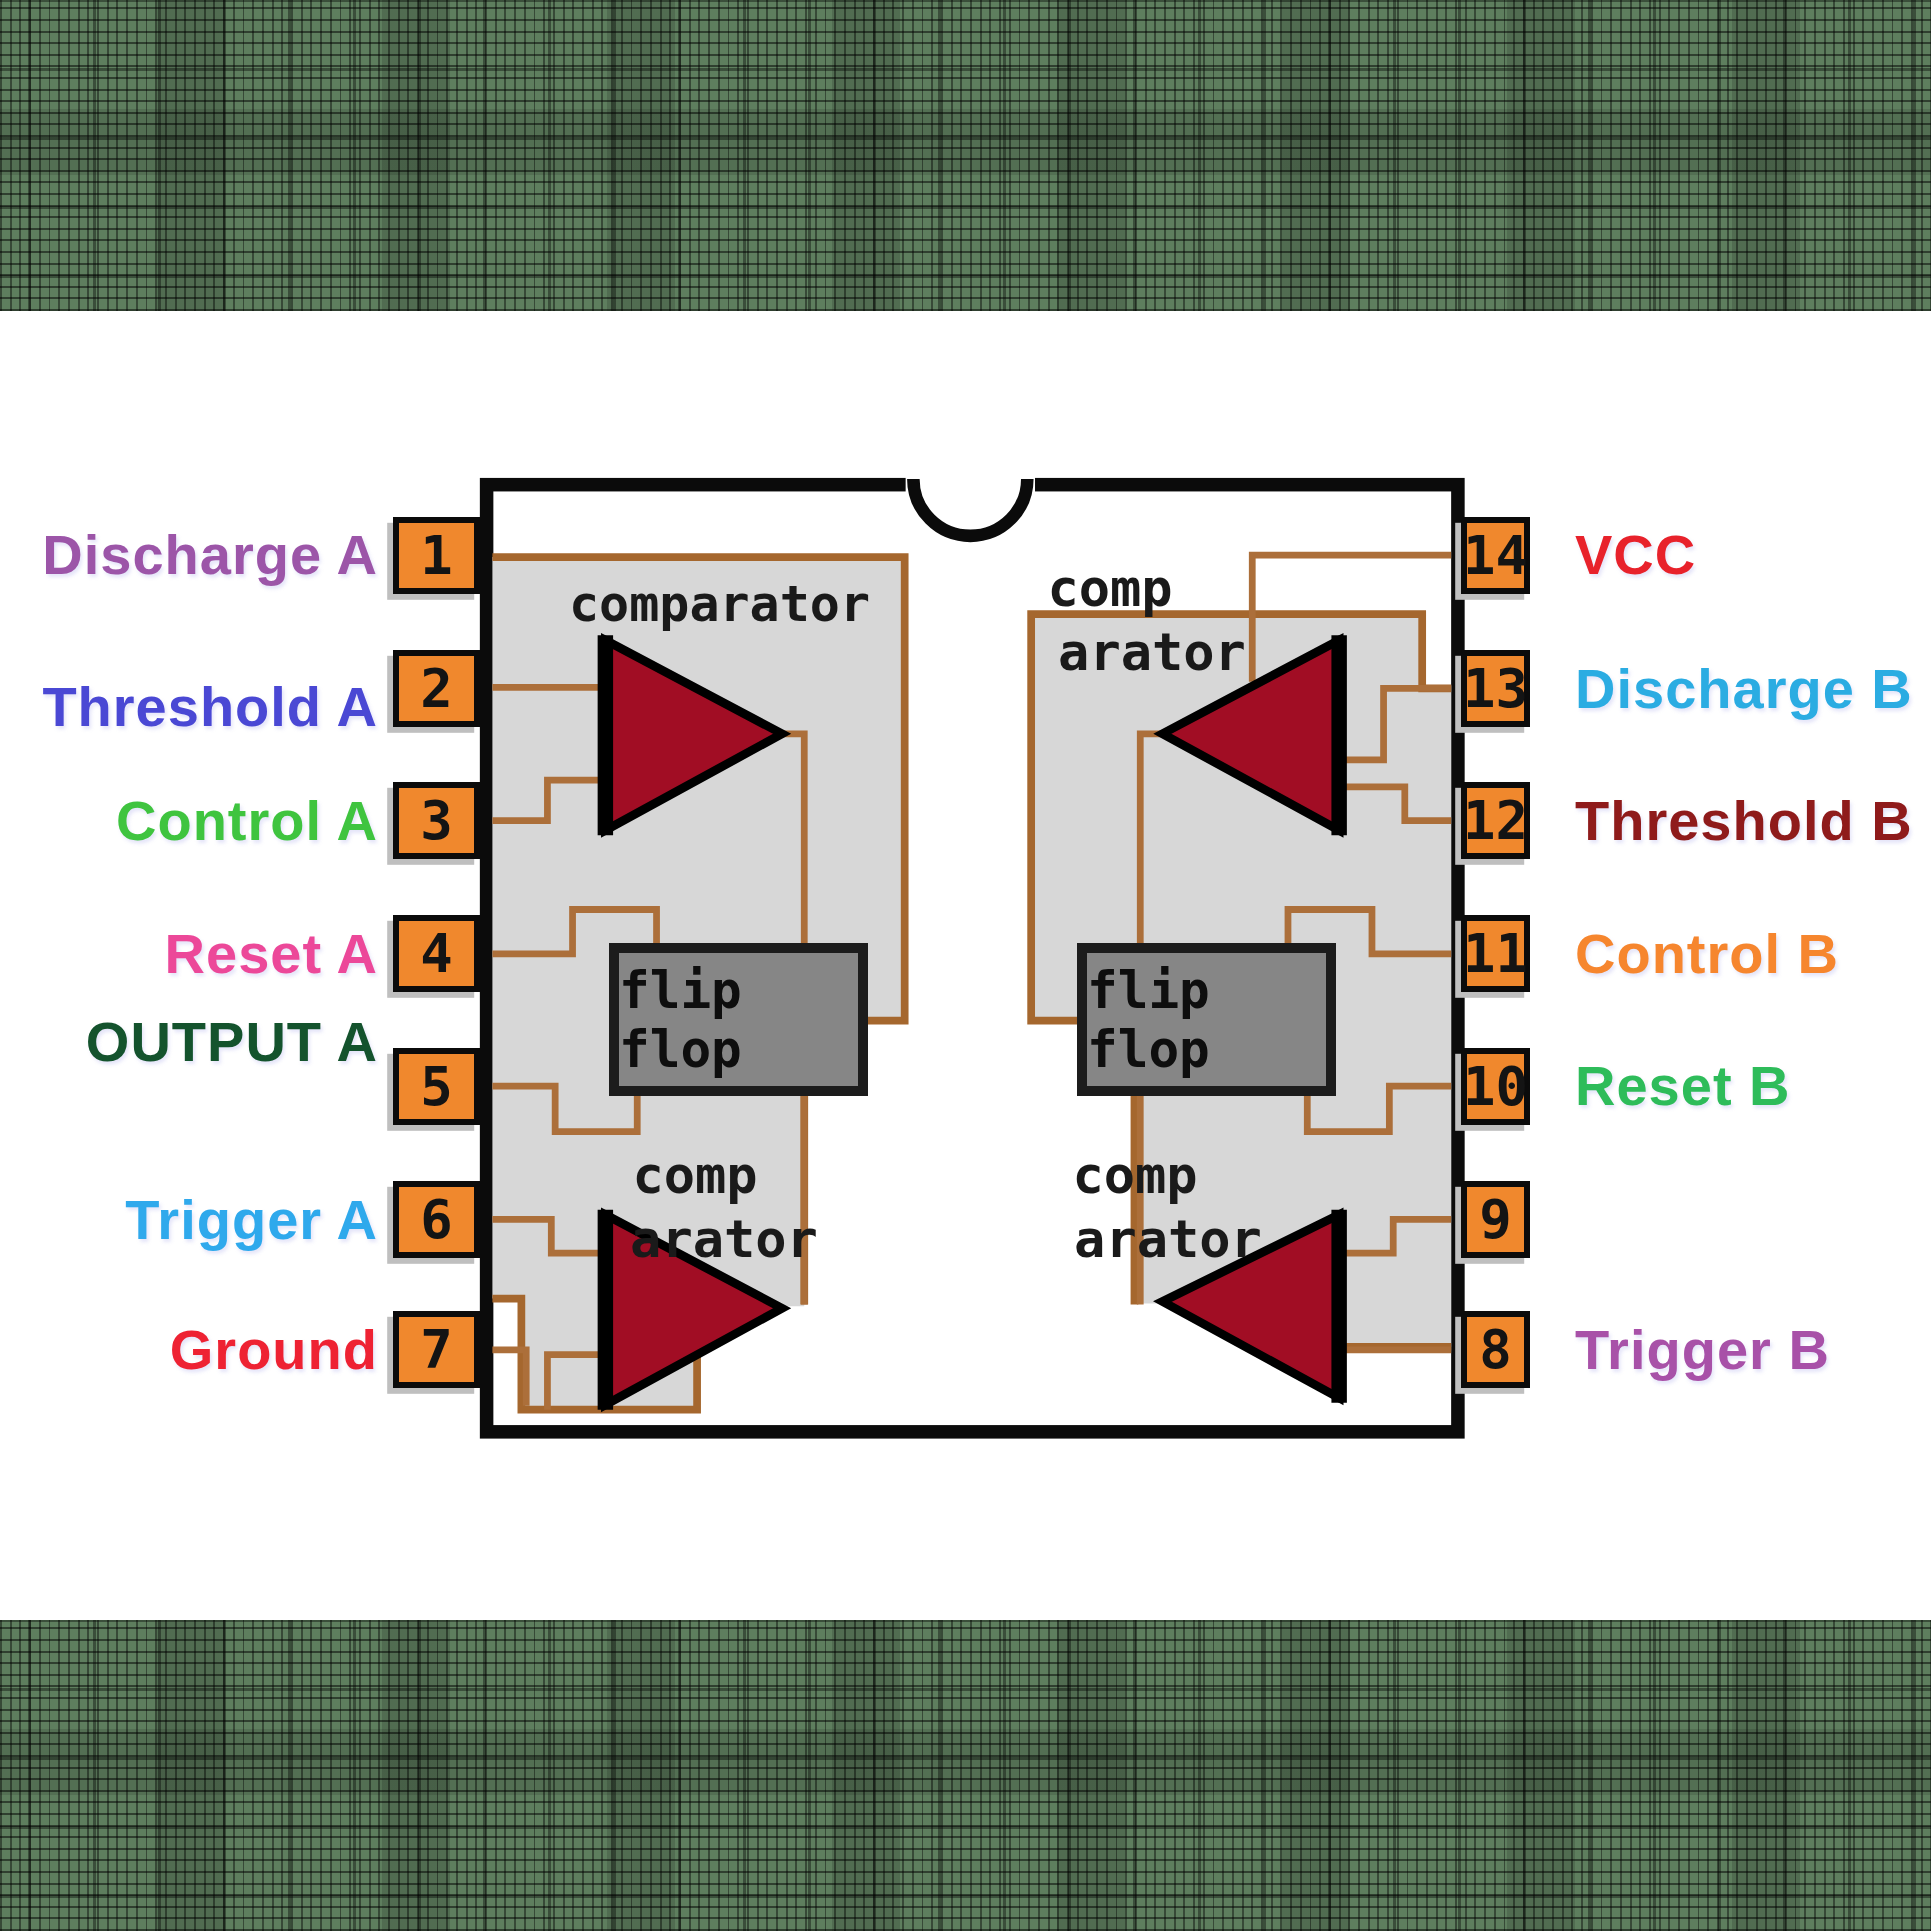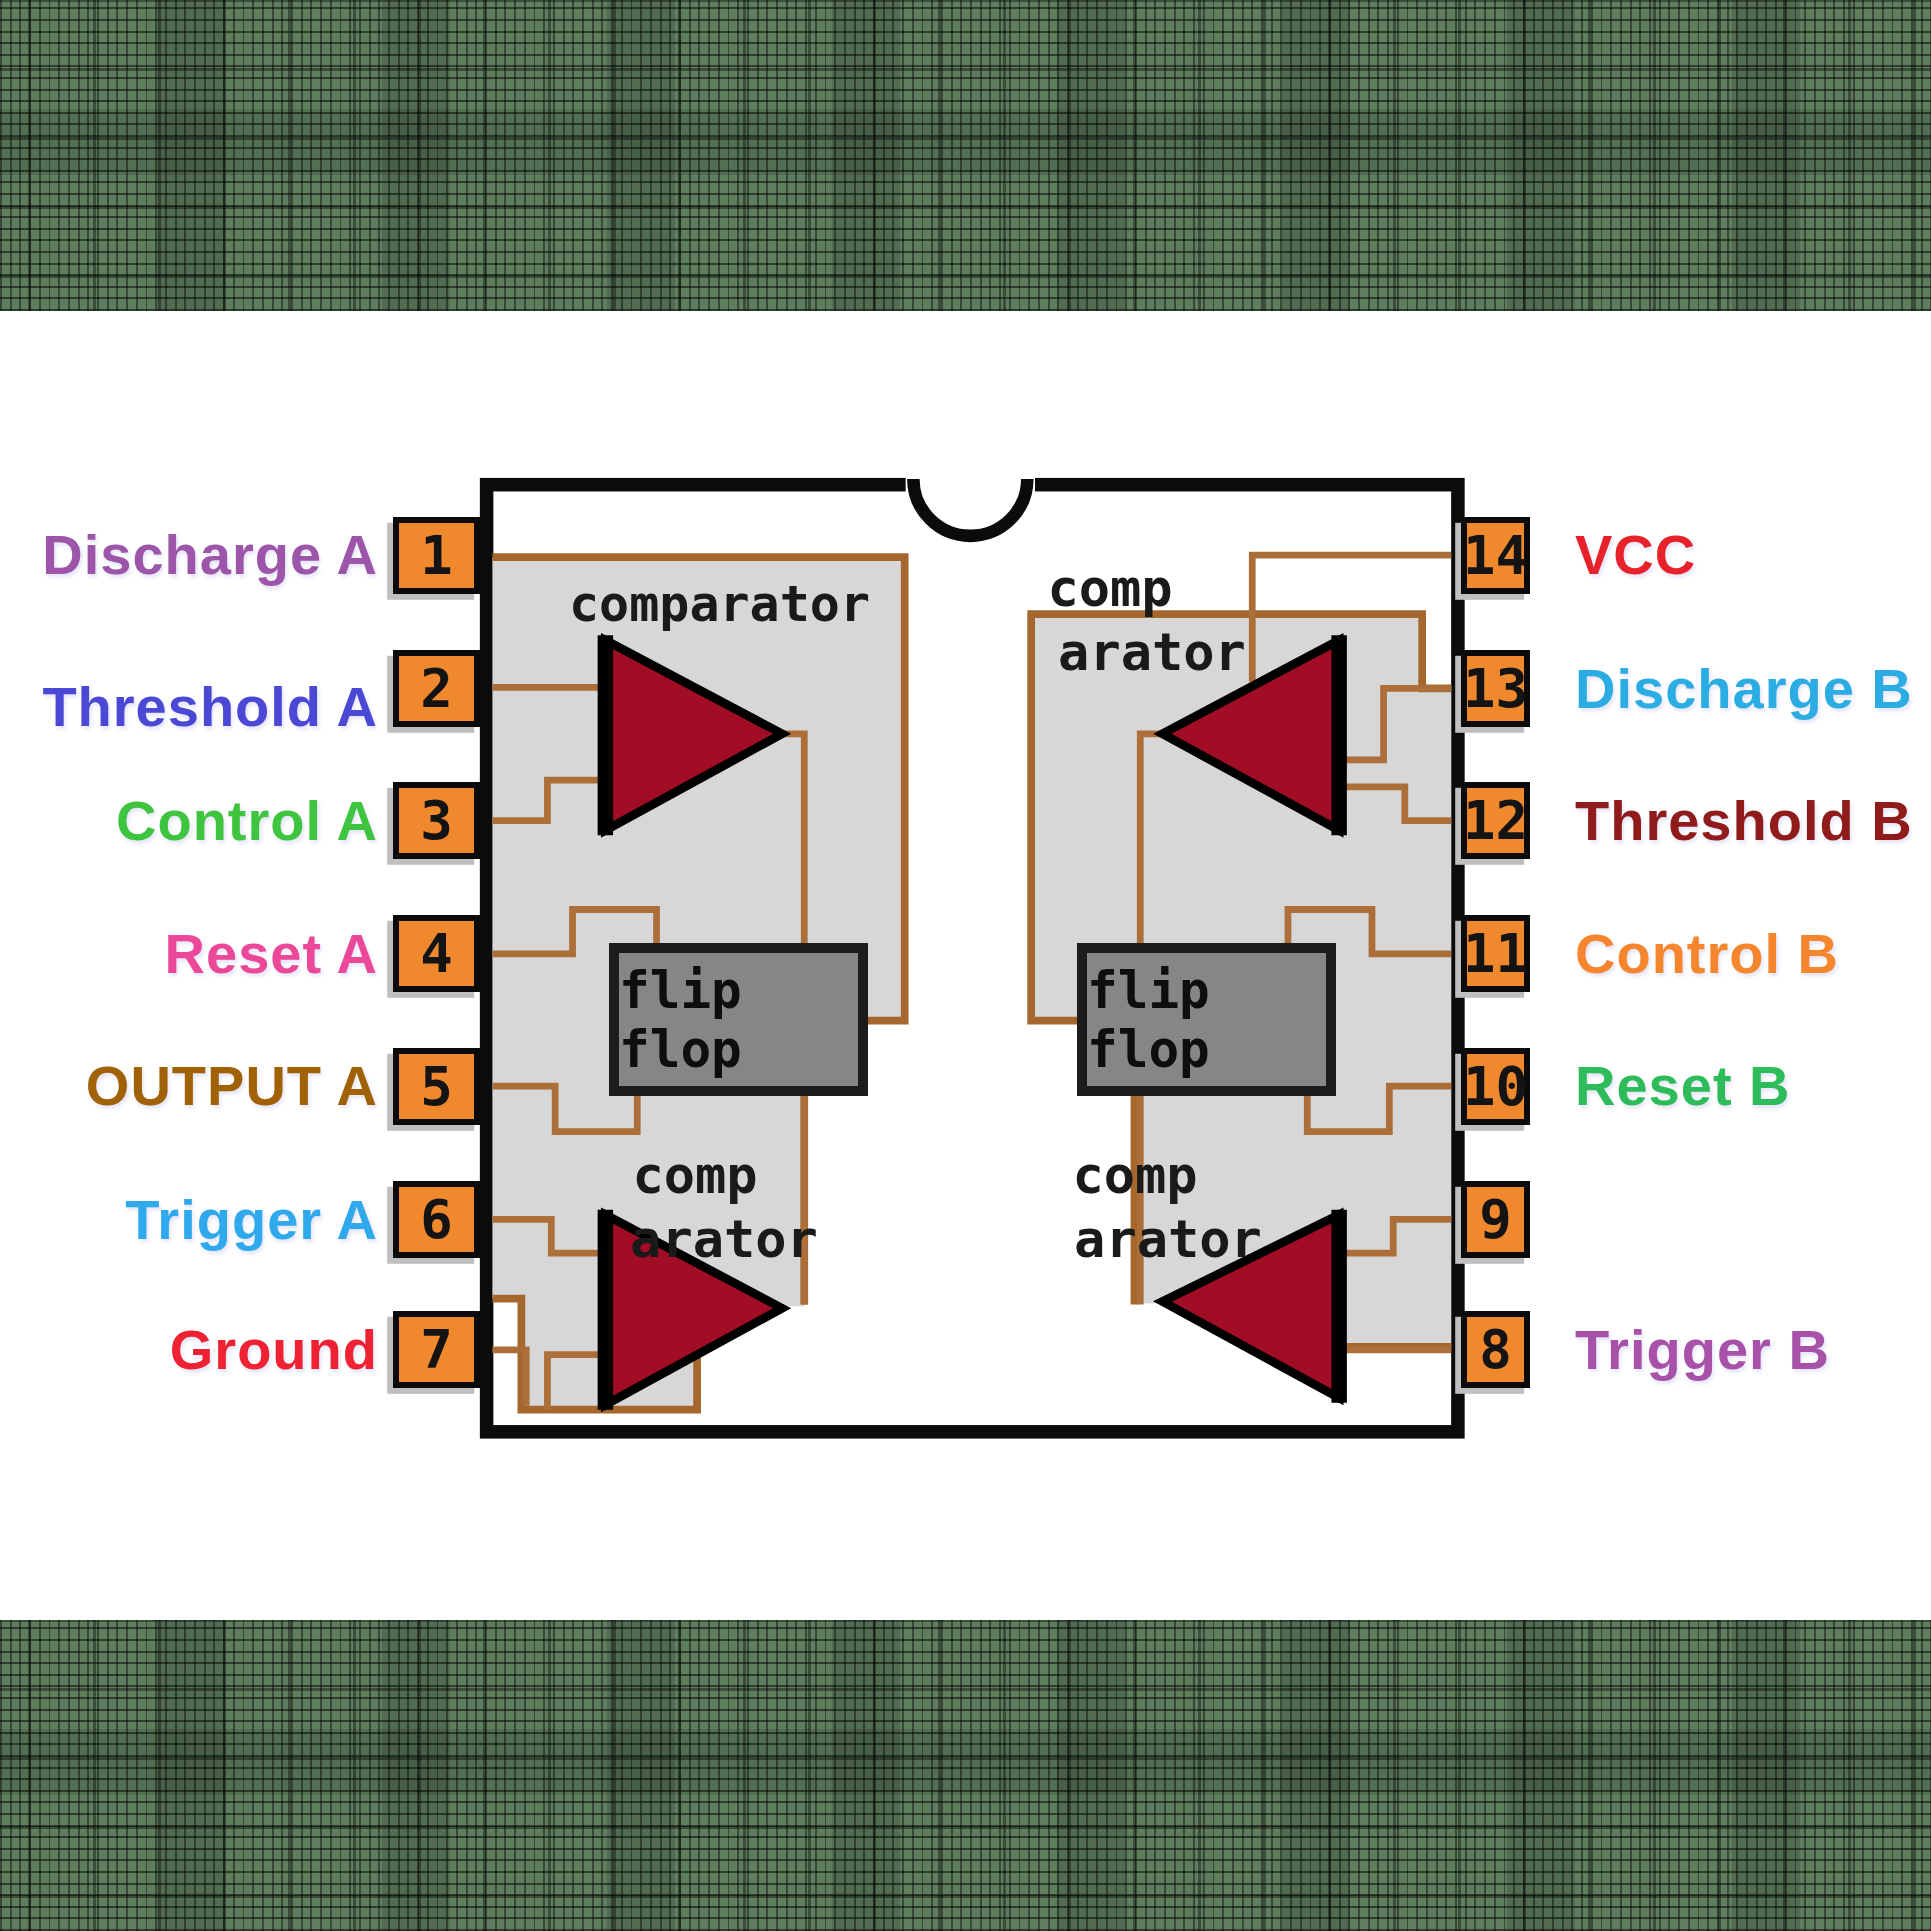--- a/index.html
+++ b/index.html
@@ -161,21 +161,21 @@
       <span>9</span>
     </div>
   <div class="pinbox right" style="left:1461px;top:1311px;">
       <span>8</span>
     </div>
 
   <div class="pinlabel left" style="top: 521px; color: rgb(156, 85, 168);">Discharge A</div>
   <div class="pinlabel left" style="top: 673px; color: rgb(74, 72, 212);">Threshold A</div>
   <div class="pinlabel left" style="top: 787px; color: rgb(63, 196, 63);">Control A</div>
   <div class="pinlabel left" style="top: 920px; color: #ec4899;">Reset A</div>
-  <div class="pinlabel left" style="top: 1052px; color: #a16207;">OUTPUT A</div>
+  <div class="pinlabel left" style="top: 1008px; color: #14532d;">OUTPUT A</div>
   <div class="pinlabel left" style="top: 1186px; color: rgb(47, 169, 236);">Trigger A</div>
   <div class="pinlabel left" style="top: 1316px; color: rgb(238, 34, 51);">Ground</div>
 
   <div class="pinlabel right" style="top: 521px; color: rgb(232, 34, 43);">VCC</div>
   <div class="pinlabel right" style="top: 655px; color: rgb(43, 172, 226);">Discharge B</div>
   <div class="pinlabel right" style="top: 787px; color: rgb(143, 27, 27);">Threshold B</div>
   <div class="pinlabel right" style="top: 920px; color: rgb(246, 134, 46);">Control B</div>
   <div class="pinlabel right" style="top: 1052px; color: rgb(46, 188, 90);">Reset B</div>
   <div class="pinlabel right" style="top: 1316px; color: rgb(168, 81, 168);">Trigger B</div>
 

